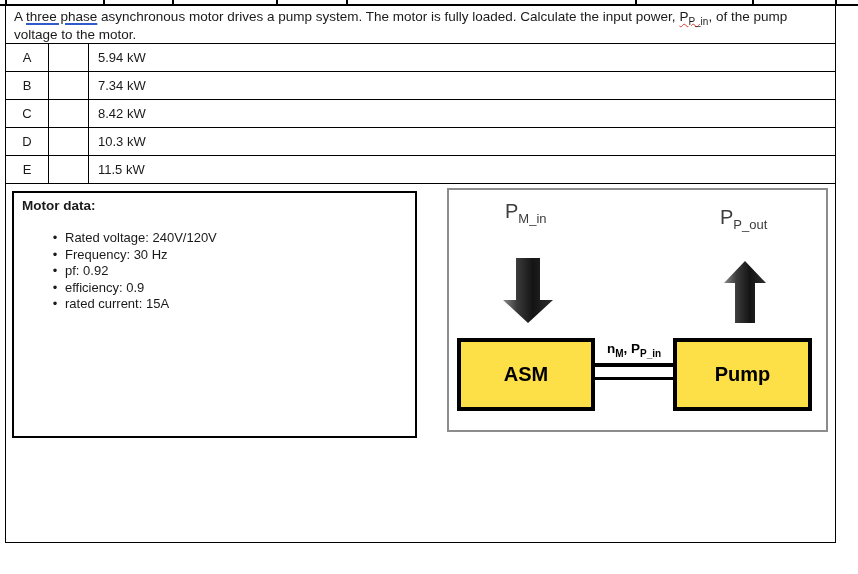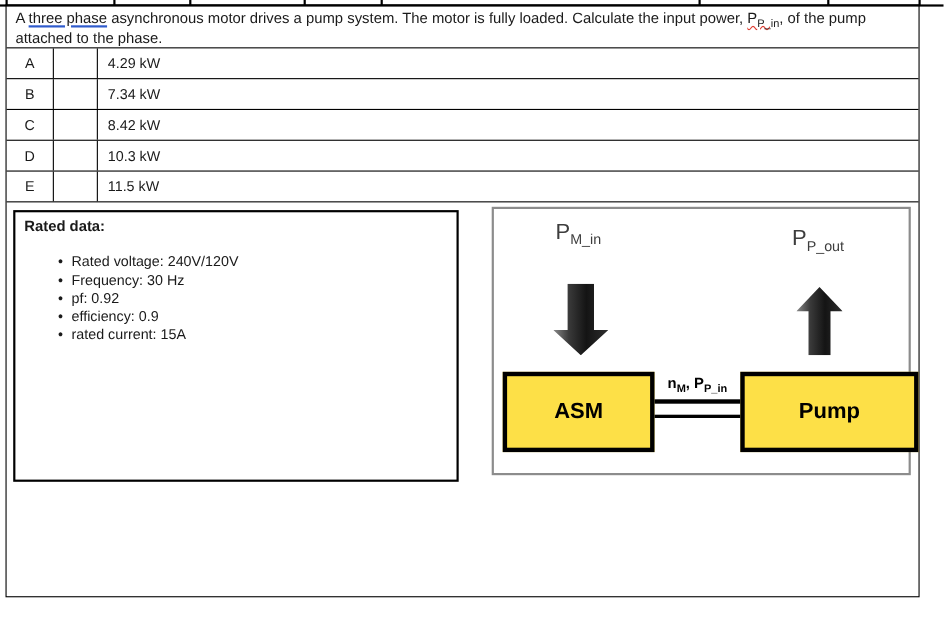--- a/index.html
+++ b/index.html
@@ -60,27 +60,27 @@
     <div class="vtick" style="left:346px;"></div>
     <div class="vtick" style="left:635px;"></div>
     <div class="vtick" style="left:752px;"></div>
     <div class="vtick" style="left:835px;"></div>
   </div>
 
   <div class="qtable">
 
     <div class="q-row">
       <div><span>A </span><span class="grammar">three phase</span><span> asynchronous motor drives a pump system. The motor is fully loaded. Calculate the input power, </span><span class="misspell"><span>P</span><sub class="qsub">P_in</sub></span><span>, of the pump</span></div>
-      <div>attached to the phase.</div>
+      <div>voltage to the motor.</div>
     </div>
 
     <div class="opt-row" style="top:39px;">
       <div class="c-letter">A</div>
       <div class="c-mark"></div>
-      <div class="c-text">4.29 kW</div>
+      <div class="c-text">5.94 kW</div>
     </div>
     <div class="opt-row" style="top:67px;">
       <div class="c-letter">B</div>
       <div class="c-mark"></div>
       <div class="c-text">7.34 kW</div>
     </div>
     <div class="opt-row" style="top:95px;">
       <div class="c-letter">C</div>
       <div class="c-mark"></div>
       <div class="c-text">8.42 kW</div>
@@ -92,21 +92,21 @@
     </div>
     <div class="opt-row" style="top:151px;">
       <div class="c-letter">E</div>
       <div class="c-mark"></div>
       <div class="c-text">11.5 kW</div>
     </div>
 
     <div class="detail-row">
 
       <div class="motor-box">
-        <div class="motor-title">Rated data:</div>
+        <div class="motor-title">Motor data:</div>
         <div class="motor-list">
           <div class="motor-item">
               <span class="dot">•</span>
               <span>Rated voltage: 240V/120V</span>
             </div>
           <div class="motor-item">
               <span class="dot">•</span>
               <span>Frequency: 30 Hz</span>
             </div>
           <div class="motor-item">
@@ -149,21 +149,21 @@
               <stop offset="0.62" stop-color="#141414"></stop>
               <stop offset="1" stop-color="#2e2e2e"></stop>
             </linearGradient>
           </defs>
           <path d="M21,0 L42,22 L31,22 L31,62 L11,62 L11,22 L0,22 Z" fill="url(#gUp)"></path>
         </svg>
 
         <div class="dblock" style="left:8px;top:148px;width:138px;height:73px;">
           <span>ASM</span>
         </div>
-        <div class="dblock" style="left:224px;top:148px;width:162px;height:73px;justify-content:center;">
+        <div class="dblock" style="left:224px;top:148px;width:139px;height:73px;justify-content:center;">
           <span>Pump</span>
         </div>
 
         <div class="shaft" style="left:146px;top:173px;width:78px;height:4px;"></div>
         <div class="shaft" style="left:146px;top:187px;width:78px;height:3px;"></div>
         <div class="shaft-label" style="left:140px;top:151px;width:90px;"><span>n</span><sub>M</sub><span>, </span><span>P</span><sub>P_in</sub></div>
       </div>
 
     </div>
   </div>

